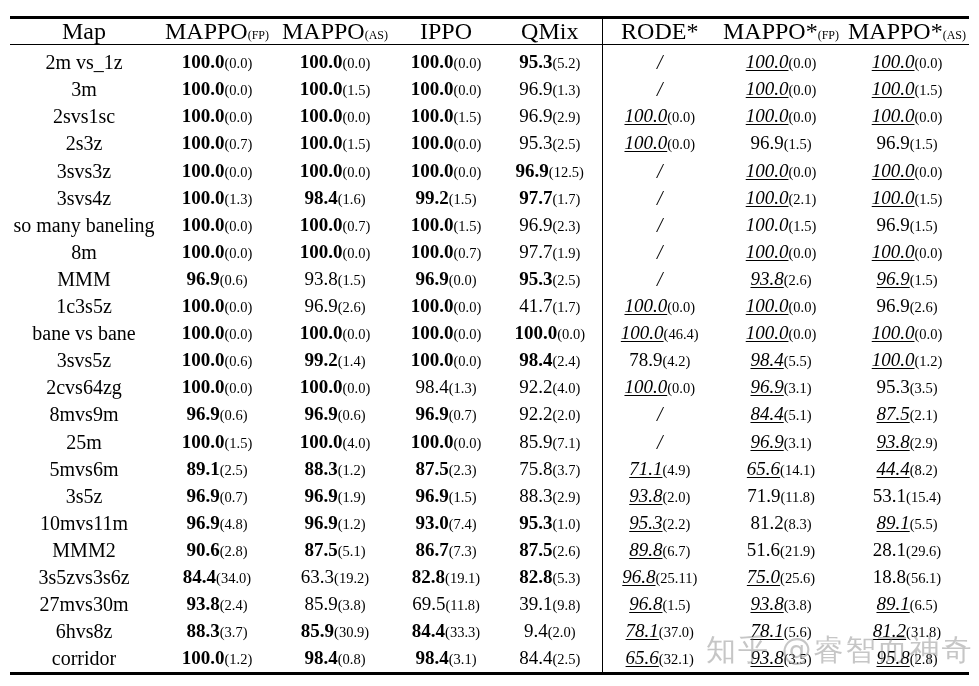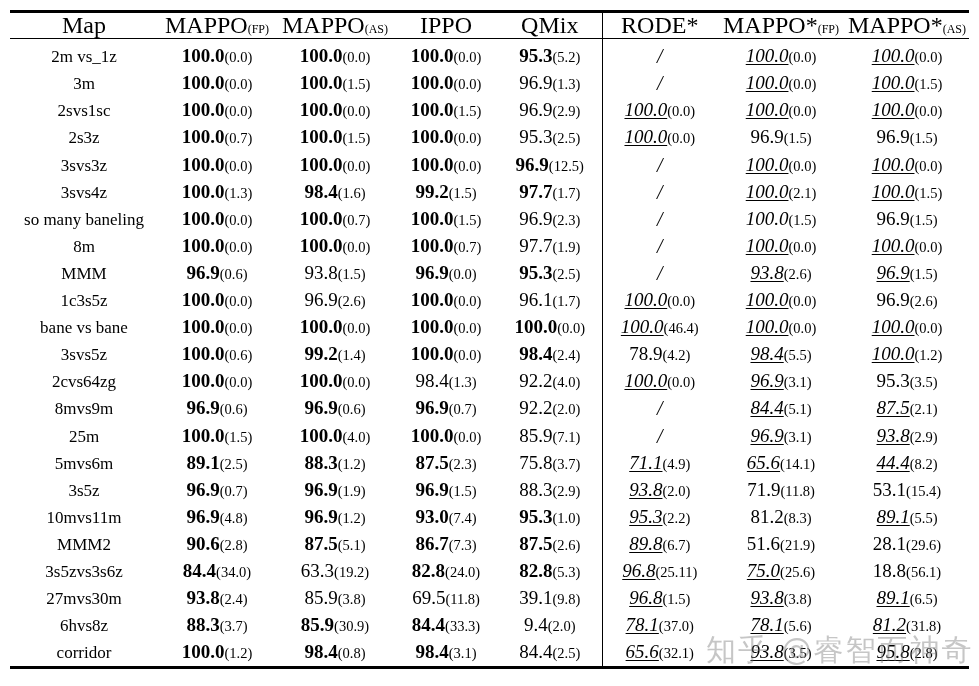--- a/index.html
+++ b/index.html
@@ -11,21 +11,21 @@
     width: 979px;
     height: 686px;
     overflow: hidden;
     font-family: "Liberation Serif", "DejaVu Serif", serif;
     color: #000000;
     position: relative;
   }
   #table-wrap {
     position: absolute;
     left: 10px;
-    top: 10px;
+    top: 16px;
     width: 959px;
   }
   table.results {
     border-collapse: collapse;
     width: 959px;
     table-layout: fixed;
   }
   table.results th,
   table.results td {
     padding: 0;
@@ -52,21 +52,21 @@
   }
   
   .vsep { border-left: 1.3px solid #000; }
 
   tbody td {
     font-size: 19px;
     height: 25.1px;
     line-height: 25.1px;
   }
   tbody td.mapname {
-    font-size: 17px;
+    font-size: 20px;
   }
   tbody tr.firstrow td { padding-top: 4px; }
 
   .val { letter-spacing: 0; }
   .val.b { font-weight: bold; }
   .val.i { font-style: italic; text-decoration: underline; text-underline-offset: 1.5px; }
   .sd {
     font-size: 14.5px;
     font-weight: normal;
     font-style: normal;
@@ -235,21 +235,21 @@
           <td><span class="val b">95.3</span><span class="sd">(2.5)</span></td>
           <td class="vsep"><span class="slash">/</span></td>
           <td><span class="val i">93.8</span><span class="sd">(2.6)</span></td>
           <td><span class="val i">96.9</span><span class="sd">(1.5)</span></td>
         </tr>
         <tr>
           <td class="mapname">1c3s5z</td>
           <td><span class="val b">100.0</span><span class="sd">(0.0)</span></td>
           <td><span class="val">96.9</span><span class="sd">(2.6)</span></td>
           <td><span class="val b">100.0</span><span class="sd">(0.0)</span></td>
-          <td><span class="val">96.1</span><span class="sd">(1.7)</span></td>
+          <td><span class="val">41.7</span><span class="sd">(1.7)</span></td>
           <td class="vsep"><span class="val i">100.0</span><span class="sd">(0.0)</span></td>
           <td><span class="val i">100.0</span><span class="sd">(0.0)</span></td>
           <td><span class="val">96.9</span><span class="sd">(2.6)</span></td>
         </tr>
         <tr>
           <td class="mapname">bane vs bane</td>
           <td><span class="val b">100.0</span><span class="sd">(0.0)</span></td>
           <td><span class="val b">100.0</span><span class="sd">(0.0)</span></td>
           <td><span class="val b">100.0</span><span class="sd">(0.0)</span></td>
           <td><span class="val b">100.0</span><span class="sd">(0.0)</span></td>
@@ -334,21 +334,21 @@
           <td><span class="val b">86.7</span><span class="sd">(7.3)</span></td>
           <td><span class="val b">87.5</span><span class="sd">(2.6)</span></td>
           <td class="vsep"><span class="val i">89.8</span><span class="sd">(6.7)</span></td>
           <td><span class="val">51.6</span><span class="sd">(21.9)</span></td>
           <td><span class="val">28.1</span><span class="sd">(29.6)</span></td>
         </tr>
         <tr>
           <td class="mapname">3s5zvs3s6z</td>
           <td><span class="val b">84.4</span><span class="sd">(34.0)</span></td>
           <td><span class="val">63.3</span><span class="sd">(19.2)</span></td>
-          <td><span class="val b">82.8</span><span class="sd">(24.0)</span></td>
+          <td><span class="val b">82.8</span><span class="sd">(19.1)</span></td>
           <td><span class="val b">82.8</span><span class="sd">(5.3)</span></td>
           <td class="vsep"><span class="val i">96.8</span><span class="sd">(25.11)</span></td>
           <td><span class="val i">75.0</span><span class="sd">(25.6)</span></td>
           <td><span class="val">18.8</span><span class="sd">(56.1)</span></td>
         </tr>
         <tr>
           <td class="mapname">27mvs30m</td>
           <td><span class="val b">93.8</span><span class="sd">(2.4)</span></td>
           <td><span class="val">85.9</span><span class="sd">(3.8)</span></td>
           <td><span class="val">69.5</span><span class="sd">(11.8)</span></td>

